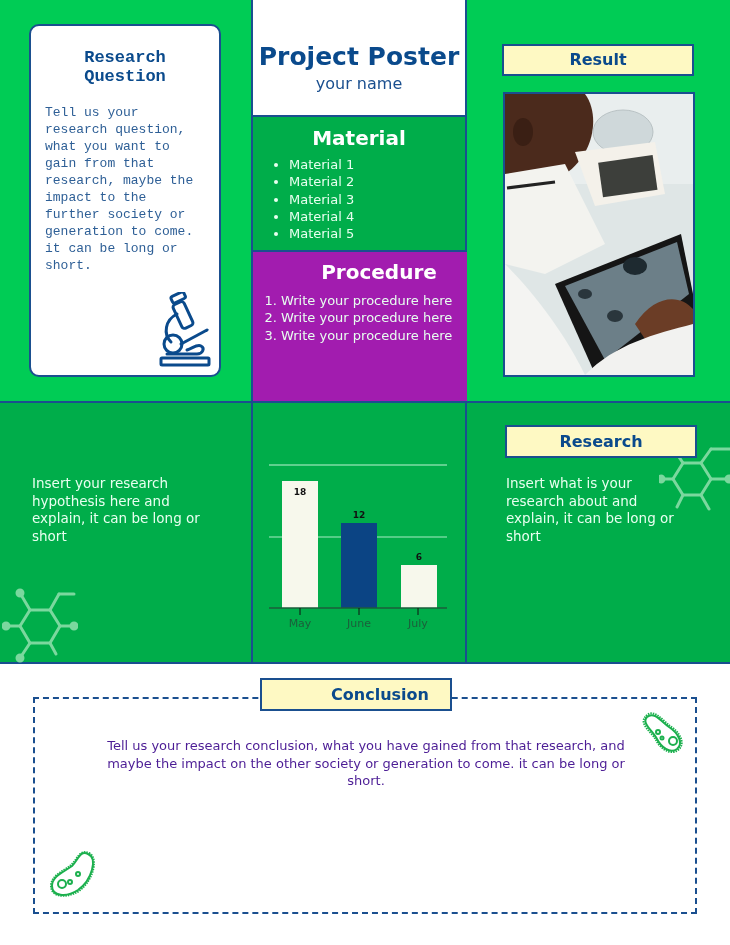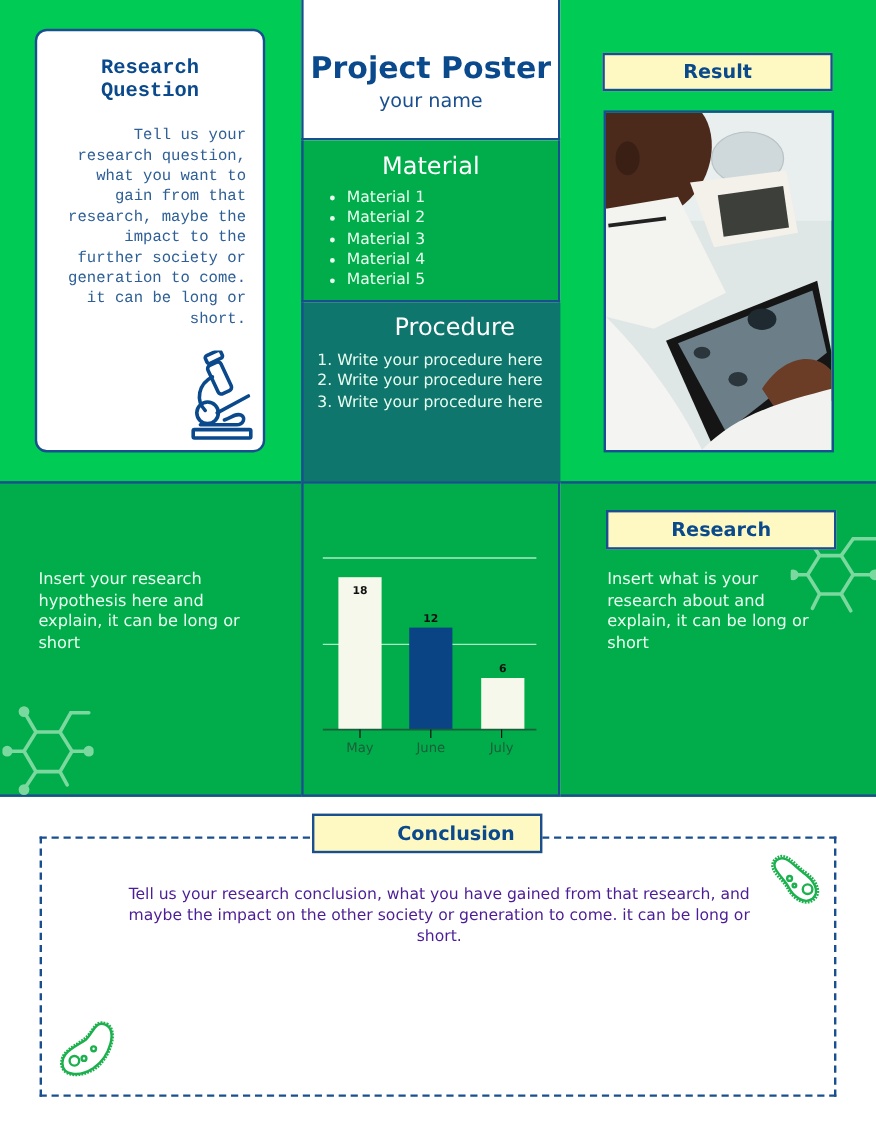--- a/index.html
+++ b/index.html
@@ -3,36 +3,36 @@
 <meta charset="utf-8">
 <style>
   * { box-sizing: border-box; margin: 0; padding: 0; }
   body { width: 730px; height: 945px; background: #ffffff; font-family: "DejaVu Sans", sans-serif; position: relative; overflow: hidden; }
   .abs { position: absolute; }
   
   .tl { left: 0; top: 0; width: 251px; height: 402px; background: #00cc55; }
   .tr { left: 467px; top: 0; width: 263px; height: 402px; background: #00cc55; }
   .tc-title { left: 251px; top: 0; width: 216px; height: 117px; background: #ffffff; border-left: 2px solid #1a4f8f; border-right: 2px solid #1a4f8f; border-bottom: 2px solid #1a4f8f; }
   .tc-mat { left: 251px; top: 117px; width: 216px; height: 135px; background: #00ad4a; border-left: 2px solid #1a4f8f; border-right: 2px solid #1a4f8f; border-bottom: 2px solid #1a4f8f; }
-  .tc-proc { left: 251px; top: 252px; width: 256px; height: 150px; background: #0f766e; border-left: 2px solid #1a4f8f; border-right: 2px solid #1a4f8f; }
+  .tc-proc { left: 251px; top: 252px; width: 256px; height: 150px; background: #a21caf; border-left: 2px solid #1a4f8f; border-right: 2px solid #1a4f8f; }
   
   .mid { top: 401px; height: 263px; background: #00ad4a; border-top: 2px solid #1a4f8f; border-bottom: 2px solid #1a4f8f; }
   .ml { left: 0; width: 251px; }
   .mc { left: 251px; width: 216px; border-left: 2px solid #1a4f8f; border-right: 2px solid #1a4f8f; }
   .mr { left: 467px; width: 263px; }
 
   .rq-card { left: 29px; top: 24px; width: 192px; height: 353px; background: #fff; border: 2px solid #1a4f8f; border-radius: 10px; font-family: Liberation Mono, monospace; }
   .rq-title { position: absolute; left: 0; right: 0; top: 22px; text-align: center; font-weight: bold; font-size: 17px; line-height: 19px; color: #0a4a8c; }
-  .rq-body { position: absolute; left: 14px; right: 14px; top: 78px; text-align: right; font-size: 13px; line-height: 17px; color: #2e5f96; }
+  .rq-body { position: absolute; left: 14px; right: 14px; top: 78px; text-align: left; font-size: 13px; line-height: 17px; color: #2e5f96; }
   .microscope { position: absolute; left: 126px; top: 266px; width: 56px; height: 76px; }
 
   .pp-title { position: absolute; left: 0; right: 0; top: 42px; text-align: center; font-size: 25px; font-weight: bold; color: #0a4a8c; }
   .pp-name { position: absolute; left: 0; right: 0; top: 74px; text-align: center; font-size: 16px; color: #1a4f8f; }
 
-  .sec-title { position: absolute; left: 0; right: 0; text-align: center; color: #fff; font-weight: normal; font-size: 20px; }
+  .sec-title { position: absolute; left: 0; right: 0; text-align: center; color: #fff; font-weight: bold; font-size: 20px; }
   .list { position: absolute; left: 20px; color: #e8fff0; font-size: 13px; line-height: 17.3px; }
   .list li { margin-left: 16px; }
   .list.ol li { margin-left: 8px; }
 
   .label-box { position: absolute; background: #fef9c3; border: 2px solid #1a4f8f; text-align: center; color: #0a4a8c; font-weight: bold; font-size: 16px; }
   .photo { left: 503px; top: 92px; width: 192px; height: 285px; border: 2px solid #1a4f8f; overflow: hidden; }
 
   .para { position: absolute; color: #e8fff0; font-size: 13.5px; line-height: 17.5px; }
 
   .graph-title { position: absolute; left: 0; right: 0; top: 26px; text-align: center; color: #fff; font-weight: bold; font-size: 16px; text-decoration: underline; }

